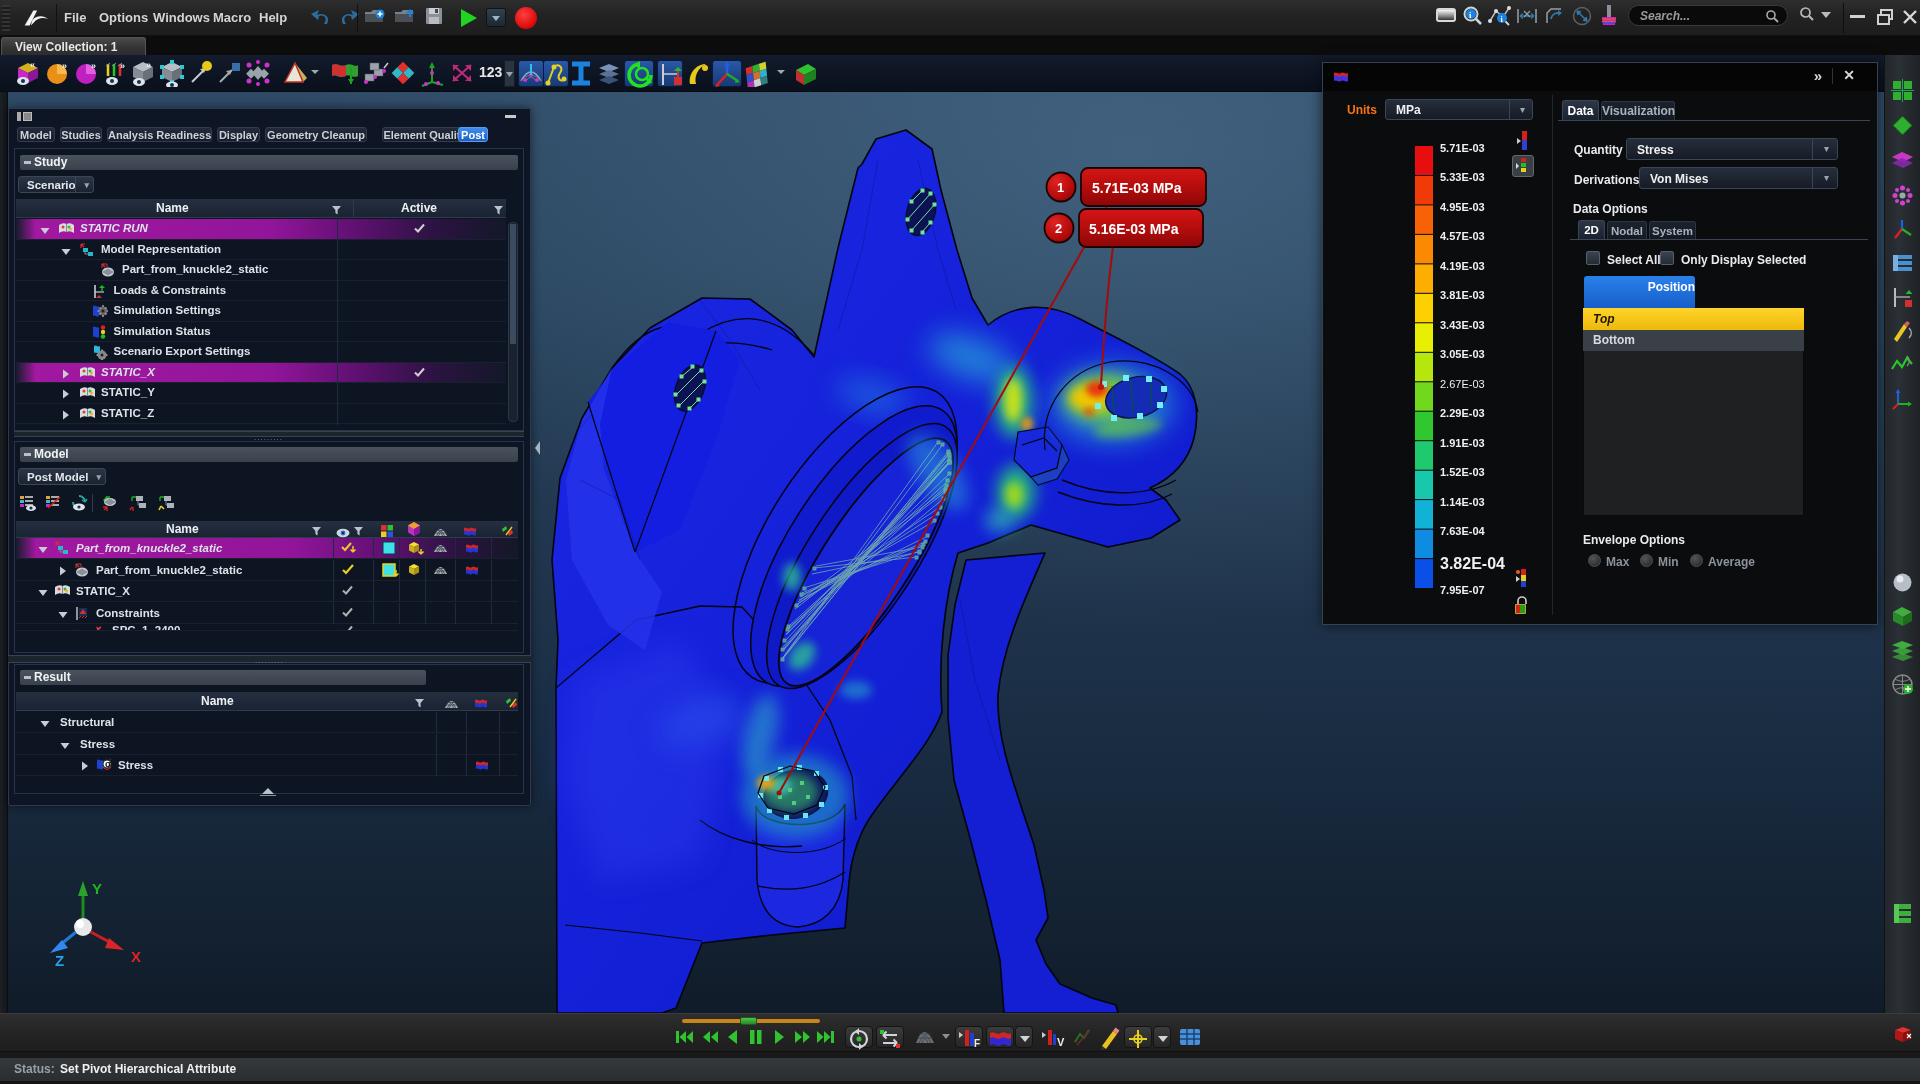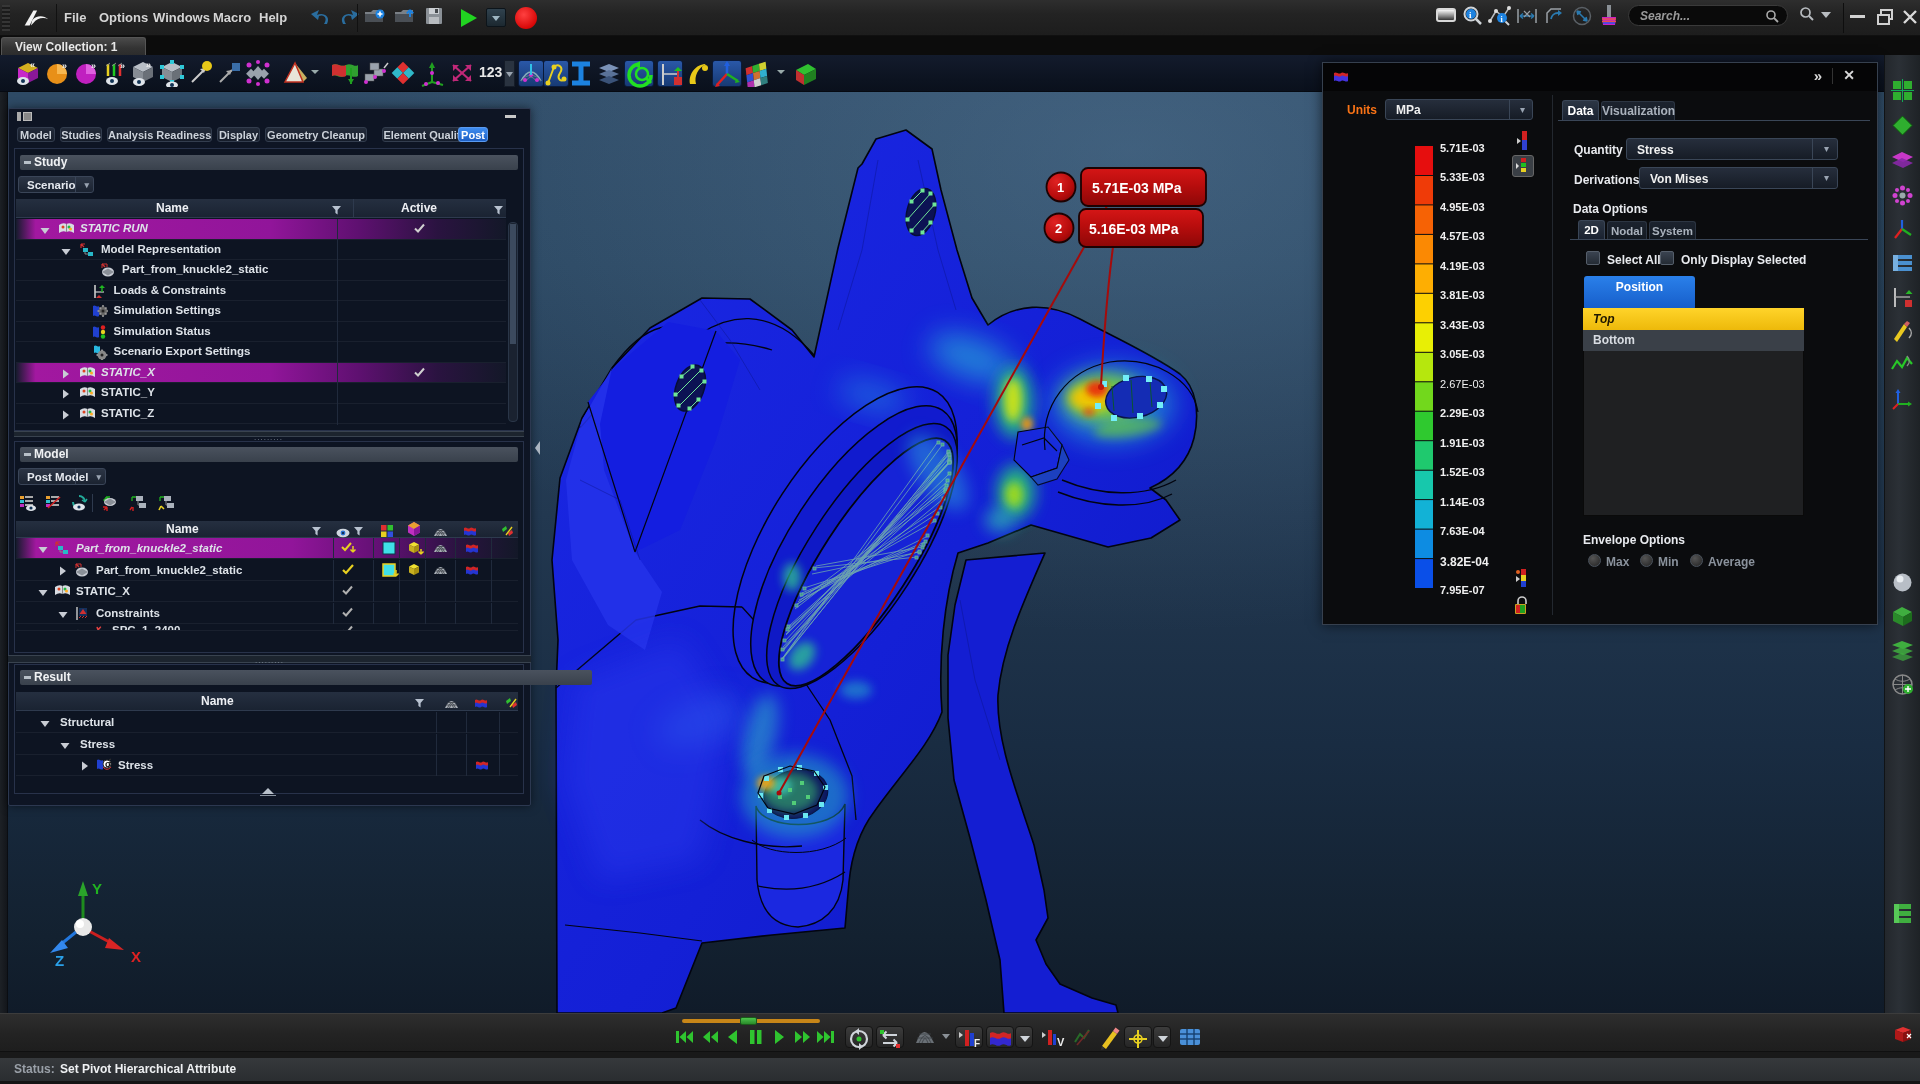--- a/index.html
+++ b/index.html
@@ -1039,21 +1039,21 @@
     <span style="position:absolute;left:78px;top:1px;color:#e04040;font-weight:bold;font-size:10px">✗</span>
     <span style="position:absolute;left:96px;top:0px;font-weight:bold;color:#dde2e8">SPC_1_2400</span>
     <span style="position:absolute;left:325px;top:1px"><svg width="13" height="11" viewBox="0 0 13 11">
         <path d="M2 5.5 L5 8.5 L11 1.5" stroke="#b0b0b0" stroke-width="2" fill="none"></path>
       </svg></span>
   </div>
 <div class="ab" style="left:8px;top:655px;width:523px;height:8px;background:#1c242e;border-top:1px solid #39434f;border-bottom:1px solid #39434f">
     <span style="position:absolute;left:247px;top:0px;color:#8a94a0;font-size:8px;letter-spacing:1px">.........</span>
   </div>
 <div class="ab secbox" style="left:14px;top:664px;width:510px;height:130px"></div>
-<div class="ab sechdr" style="left:20px;top:670px;width:572px">Result</div>
+<div class="ab sechdr" style="left:20px;top:670px;width:406px">Result</div>
 <div class="ab" style="left:16px;top:692px;width:502px;height:19px;background:linear-gradient(#252f40,#1a2332);border-bottom:1px solid #2e3a4e">
 <span style="position:absolute;left:185px;top:2px" class="th">Name</span>
 <span style="position:absolute;left:398px;top:3px"><svg width="11" height="11" viewBox="0 0 11 11">
         <path d="M1 1h9l-3.4 4v4.4L4.4 8V5Z" fill="#b8c2d0"></path>
       </svg></span>
 <span style="position:absolute;left:428px;top:3px"><svg width="15" height="11" viewBox="0 0 15 11" opacity="1">
         <path d="M1 10 Q7.5 -4 14 10 Z" fill="#a8aeb6"></path>
         <path d="M3.5 10 Q7.5 0 11.5 10 M5.5 10 Q7.5 3 9.5 10 M2 7 H13 M3.5 4.5 H11.5" stroke="#3a3f46" stroke-width="0.8" fill="none"></path>
       </svg></span>
 <span style="position:absolute;left:458px;top:3px"><svg width="14" height="12" viewBox="0 0 14 12" opacity="1">
@@ -1167,21 +1167,21 @@
 <div class="ab" style="left:1440px;top:260px;color:#f0f0f0;font-size:11px;font-weight:bold">4.19E-03</div>
 <div class="ab" style="left:1440px;top:289px;color:#f0f0f0;font-size:11px;font-weight:bold">3.81E-03</div>
 <div class="ab" style="left:1440px;top:319px;color:#f0f0f0;font-size:11px;font-weight:bold">3.43E-03</div>
 <div class="ab" style="left:1440px;top:348px;color:#f0f0f0;font-size:11px;font-weight:bold">3.05E-03</div>
 <div class="ab" style="left:1440px;top:378px;color:#f0f0f0;font-size:11px;font-weight:normal">2.67E-03</div>
 <div class="ab" style="left:1440px;top:407px;color:#f0f0f0;font-size:11px;font-weight:bold">2.29E-03</div>
 <div class="ab" style="left:1440px;top:437px;color:#f0f0f0;font-size:11px;font-weight:bold">1.91E-03</div>
 <div class="ab" style="left:1440px;top:466px;color:#f0f0f0;font-size:11px;font-weight:bold">1.52E-03</div>
 <div class="ab" style="left:1440px;top:496px;color:#f0f0f0;font-size:11px;font-weight:bold">1.14E-03</div>
 <div class="ab" style="left:1440px;top:525px;color:#f0f0f0;font-size:11px;font-weight:bold">7.63E-04</div>
-<div class="ab" style="left:1440px;top:555px;color:#f0f0f0;font-size:12px;font-weight:bold">3.82E-04</div>
+<div class="ab" style="left:1440px;top:555px;color:#f0f0f0;font-size:16px;font-weight:bold">3.82E-04</div>
 <div class="ab" style="left:1440px;top:584px;color:#f0f0f0;font-size:11px;font-weight:bold">7.95E-07</div>
 <svg class="ab" style="left:1516px;top:130px" width="14" height="22" viewBox="0 0 14 22">
     <rect x="6" y="1" width="5" height="9" fill="#d02020"></rect>
     <rect x="6" y="10" width="5" height="10" fill="#3040d0"></rect>
     <path d="M1 8 l4 3 -4 3Z" fill="#ccc"></path>
   </svg>
 <div class="ab" style="left:1512px;top:155px;width:22px;height:22px;background:#3a3f45;border:1px solid #666;border-radius:3px"><svg width="20" height="20" viewBox="0 0 20 20">
       <rect x="8" y="2" width="5" height="4" fill="#d02020"></rect>
       <rect x="8" y="7" width="5" height="4" fill="#20c020"></rect>
       <rect x="8" y="12" width="5" height="4" fill="#e8d020"></rect>
@@ -1217,21 +1217,21 @@
   </div>
 <div class="ab lbl" style="left:1573px;top:202px">Data Options</div>
 <div class="ab" style="left:1578px;top:220px;width:27px;height:19px;background:linear-gradient(#2c3644,#1a2230);border:1px solid #3a4657;border-bottom:none;border-radius:3px 3px 0 0;color:#fff;font-size:11.5px;font-weight:bold;text-align:center;line-height:19px">2D</div>
 <div class="ab" style="left:1607px;top:221px;width:40px;height:18px;background:linear-gradient(#1c232e,#141a22);border:1px solid #2c3542;border-bottom:none;border-radius:3px 3px 0 0;color:#aab2bc;font-size:11.5px;font-weight:bold;text-align:center;line-height:18px">Nodal</div>
 <div class="ab" style="left:1649px;top:221px;width:47px;height:18px;background:linear-gradient(#1c232e,#141a22);border:1px solid #2c3542;border-bottom:none;border-radius:3px 3px 0 0;color:#aab2bc;font-size:11.5px;font-weight:bold;text-align:center;line-height:18px">System</div>
 <div class="ab" style="left:1570px;top:239px;width:298px;height:1px;background:#3a4657"></div>
 <div class="ab" style="left:1586px;top:251px;width:14px;height:14px;background:linear-gradient(#3a4350,#242b34);border:1px solid #555e6a;border-radius:2px"></div>
 <div class="ab lbl" style="left:1607px;top:253px">Select All</div>
 <div class="ab" style="left:1660px;top:251px;width:14px;height:14px;background:linear-gradient(#3a4350,#242b34);border:1px solid #555e6a;border-radius:2px"></div>
 <div class="ab lbl" style="left:1681px;top:253px">Only Display Selected</div>
-<div class="ab" style="left:1584px;top:276px;width:111px;height:34px;background:linear-gradient(#2a80ea,#155cc8);border-radius:3px;color:#fff;font-size:12px;font-weight:bold;text-align:center;line-height:23px">Position</div>
+<div class="ab" style="left:1584px;top:276px;width:111px;height:34px;background:linear-gradient(#2a80ea,#155cc8);border-radius:3px;color:#fff;font-size:12px;font-weight:bold;text-align:right;line-height:23px">Position</div>
 <div class="ab" style="left:1583px;top:308px;width:221px;height:208px;background:#1f2022;border:1px solid #0a0a0a"></div>
 <div class="ab" style="left:1583px;top:308px;width:221px;height:22px;background:linear-gradient(#ffd42a,#edb90a);color:#201800;font-size:12px;font-weight:bold;font-style:italic;line-height:22px"><span style="margin-left:10px">Top</span></div>
 <div class="ab" style="left:1583px;top:330px;width:221px;height:21px;background:#3a4048;color:#d8dce2;font-size:12px;font-weight:bold;line-height:21px"><span style="margin-left:10px">Bottom</span></div>
 <div class="ab lbl" style="left:1583px;top:533px">Envelope Options</div>
 <div class="ab" style="left:1588px;top:554px;width:13px;height:13px;border-radius:50%;background:radial-gradient(circle at 35% 30%,#555,#222);border:1px solid #4a525c"></div>
 <div class="ab" style="left:1606px;top:555px;color:#8a929c;font-size:12px;font-weight:bold">Max</div>
 <div class="ab" style="left:1640px;top:554px;width:13px;height:13px;border-radius:50%;background:radial-gradient(circle at 35% 30%,#555,#222);border:1px solid #4a525c"></div>
 <div class="ab" style="left:1658px;top:555px;color:#8a929c;font-size:12px;font-weight:bold">Min</div>
 <div class="ab" style="left:1690px;top:554px;width:13px;height:13px;border-radius:50%;background:radial-gradient(circle at 35% 30%,#555,#222);border:1px solid #4a525c"></div>
 <div class="ab" style="left:1708px;top:555px;color:#8a929c;font-size:12px;font-weight:bold">Average</div>

